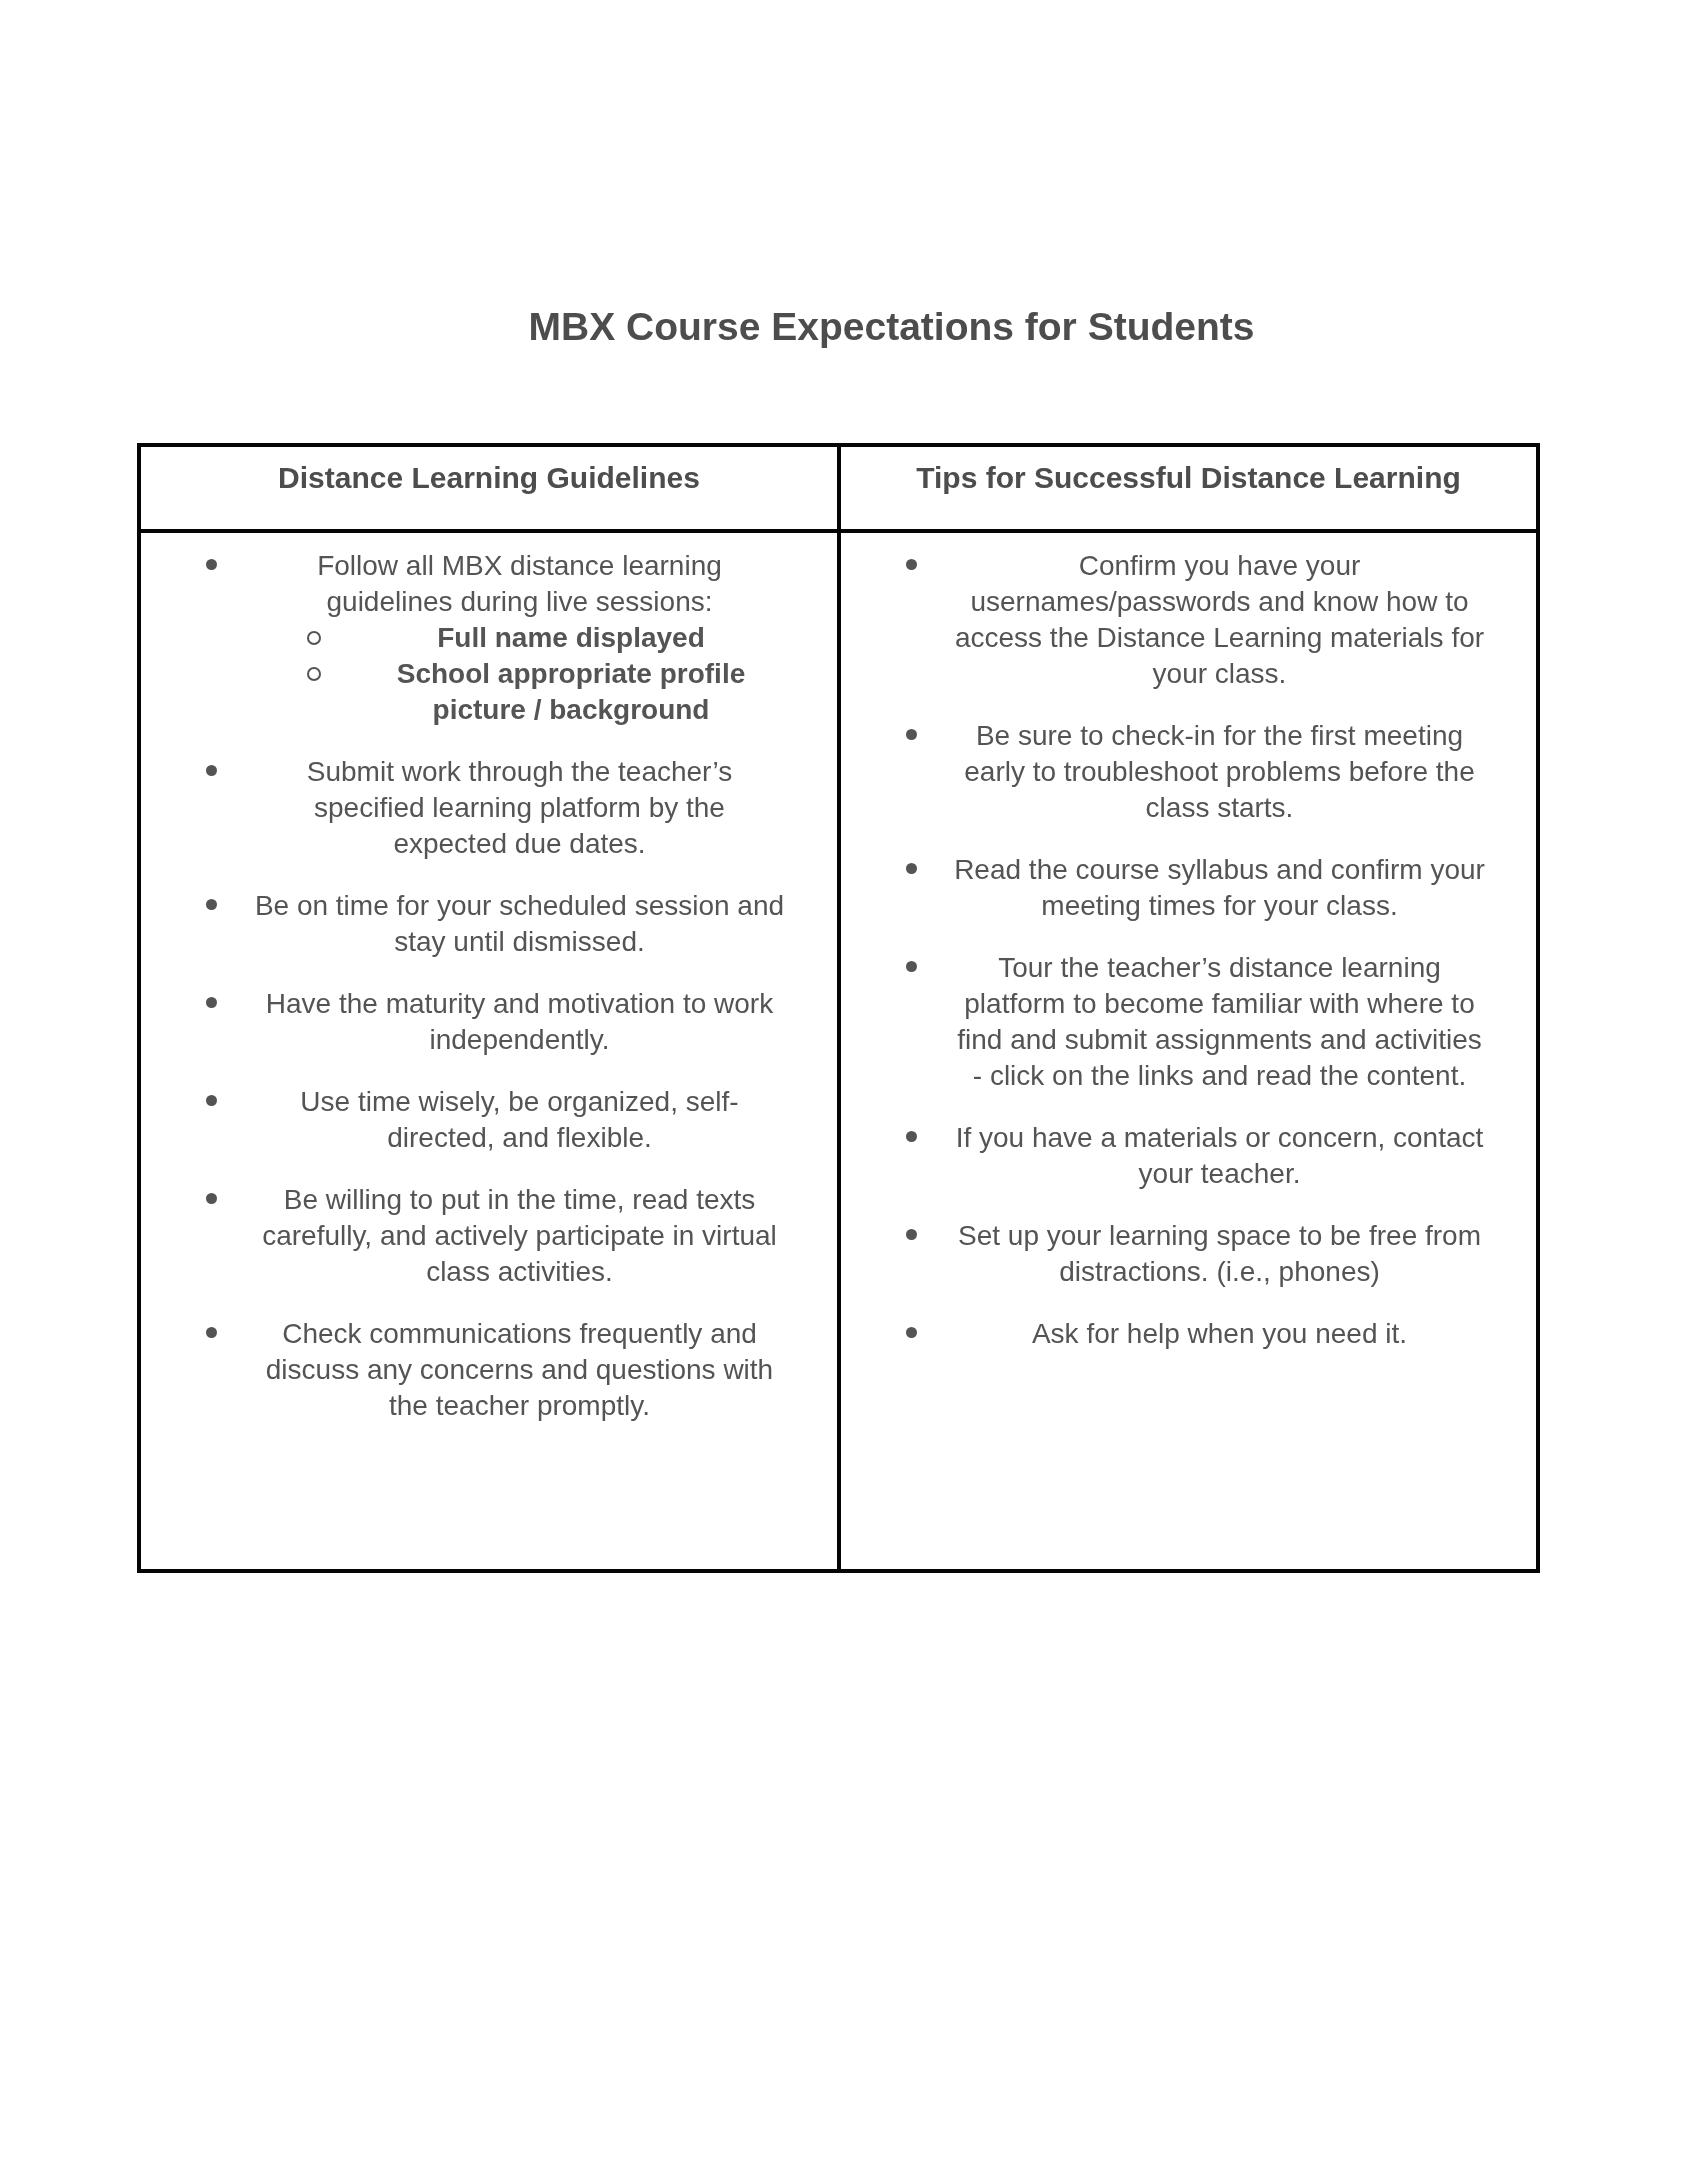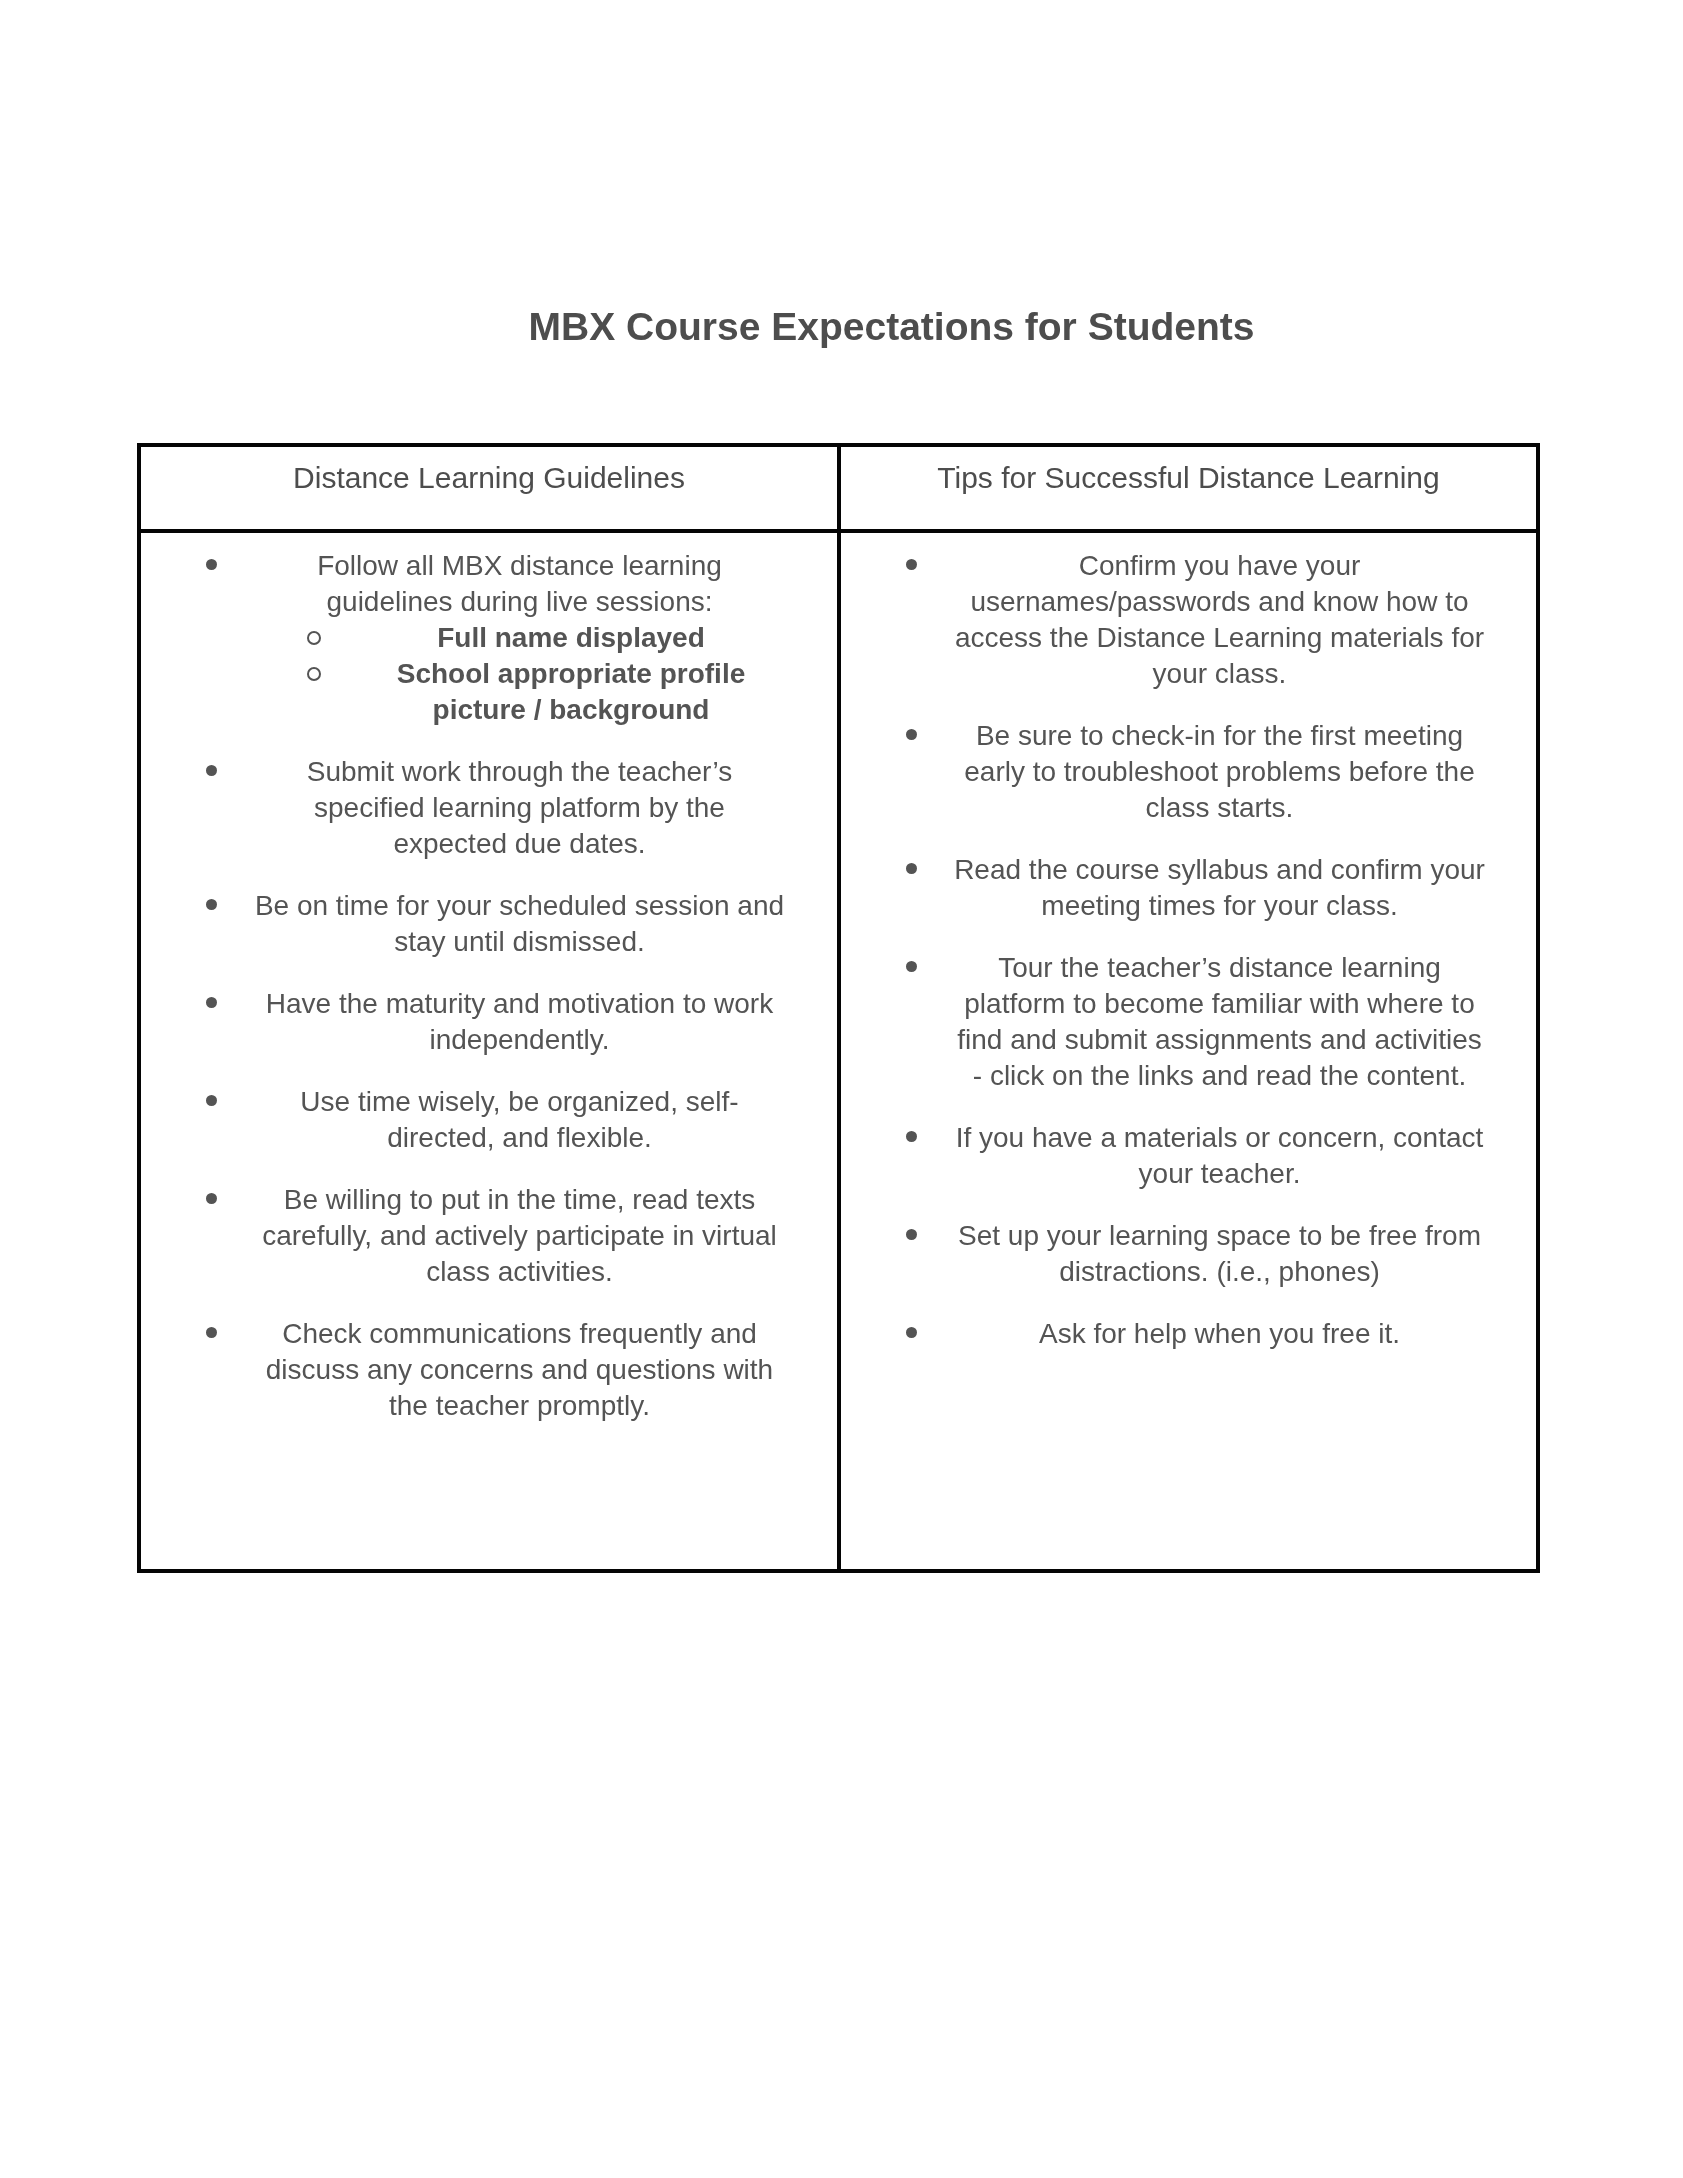--- a/index.html
+++ b/index.html
@@ -34,21 +34,21 @@
     grid-template-columns: 700px 695px;
     grid-template-rows: 86px auto;
     background: #ffffff;
   }
   .hcell {
     box-sizing: border-box;
     border-bottom: 4px solid #050505;
     text-align: center;
     padding-top: 14px;
     font-size: 30px;
-    font-weight: normal;
+    font-weight: bold;
     color: #4d4d4d;
   }
   .left-col { border-right: 4px solid #050505; }
   .bcell {
     box-sizing: border-box;
     padding-top: 15px;
     overflow: hidden;
     text-align: center;
   }
   .li { display: flex; margin: 0 0 26px 0; }
@@ -201,21 +201,21 @@
       <div class="li">
         <span class="dot"></span>
         <div class="liwrap">
           <div class="litext">Set up your learning space to be free from distractions. (i.e., phones)</div>
         </div>
       </div>
 
       <div class="li">
         <span class="dot"></span>
         <div class="liwrap">
-          <div class="litext">Ask for help when you free it.</div>
+          <div class="litext">Ask for help when you need it.</div>
         </div>
       </div>
 
     </div>
 
   </div>
 </div>
 
 
 </body></html>

